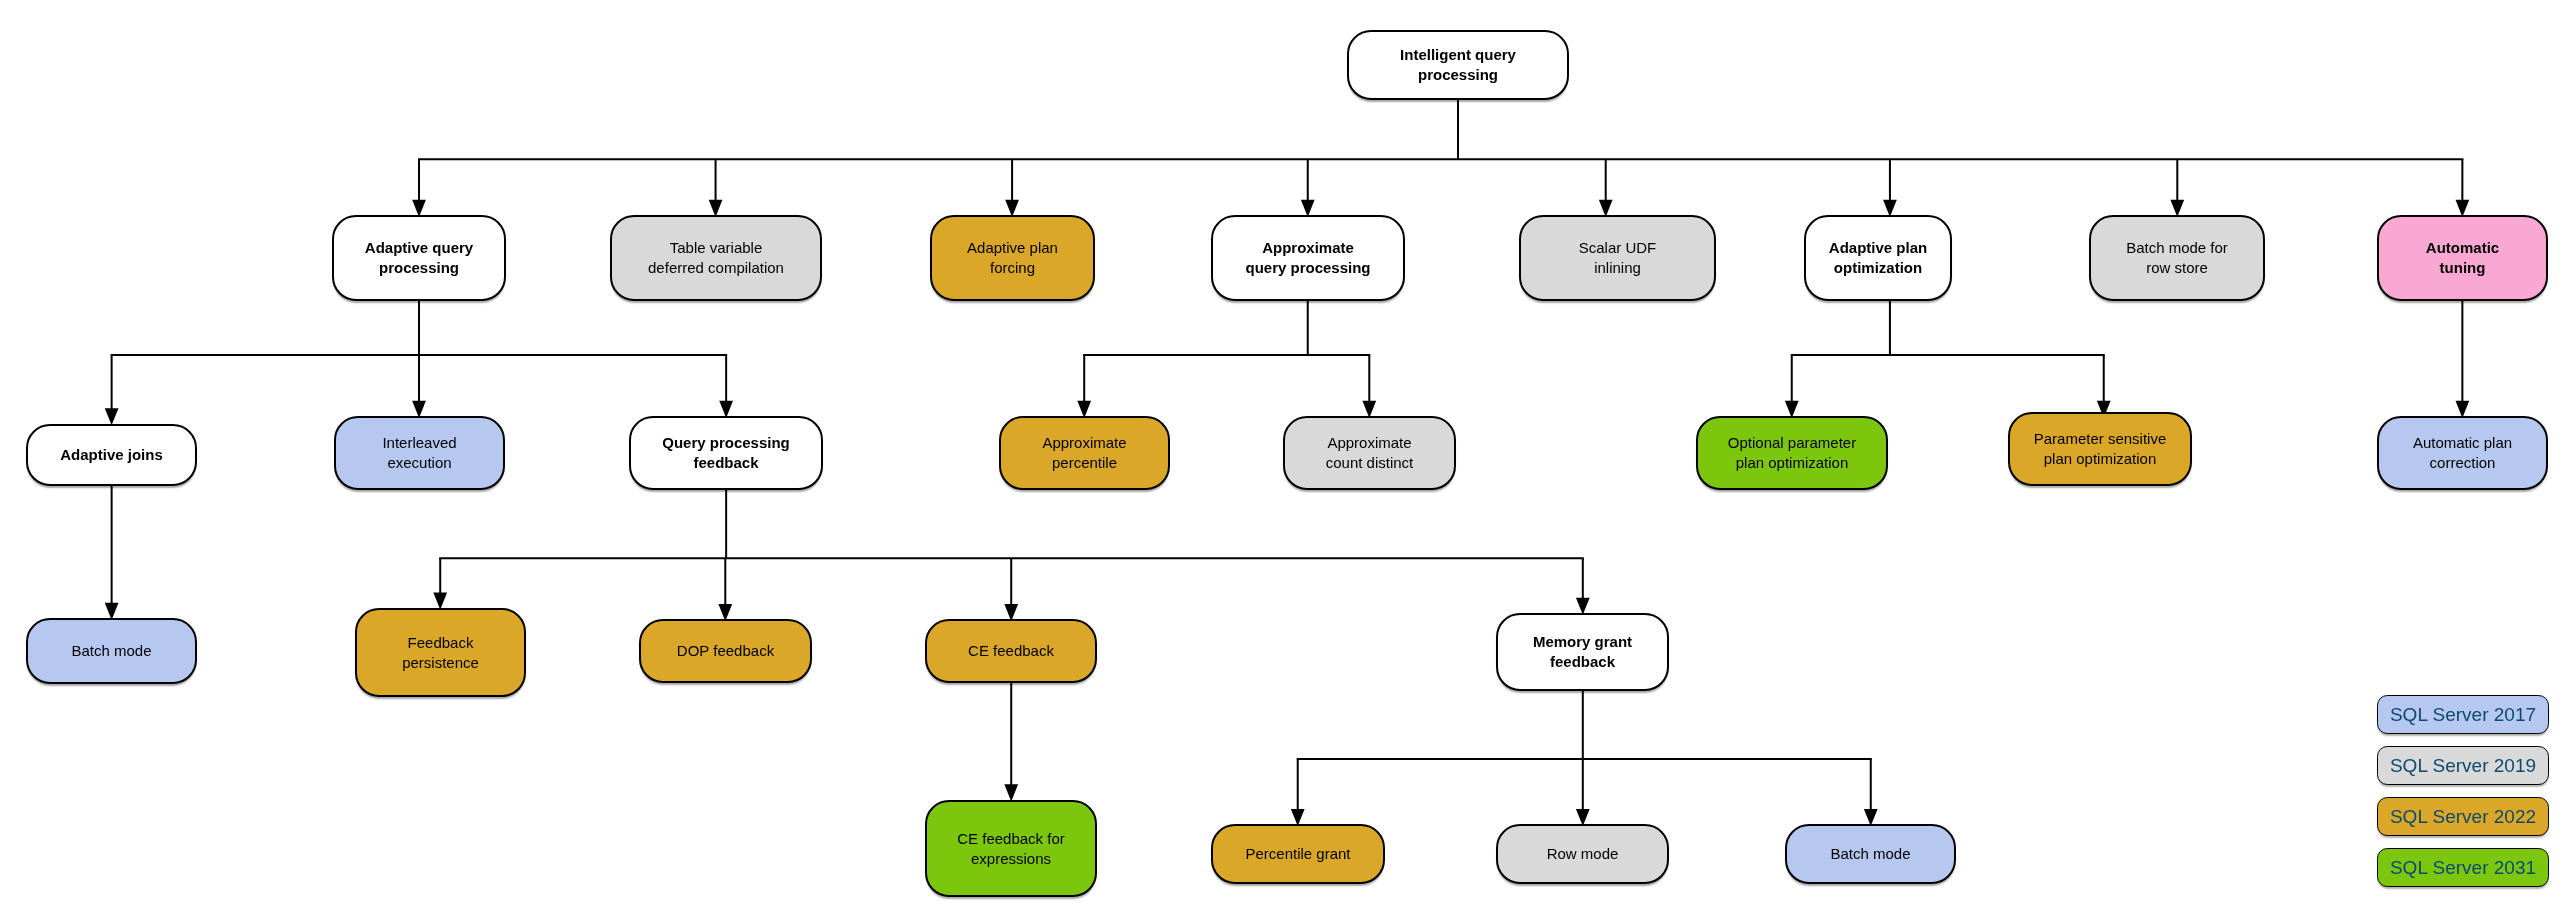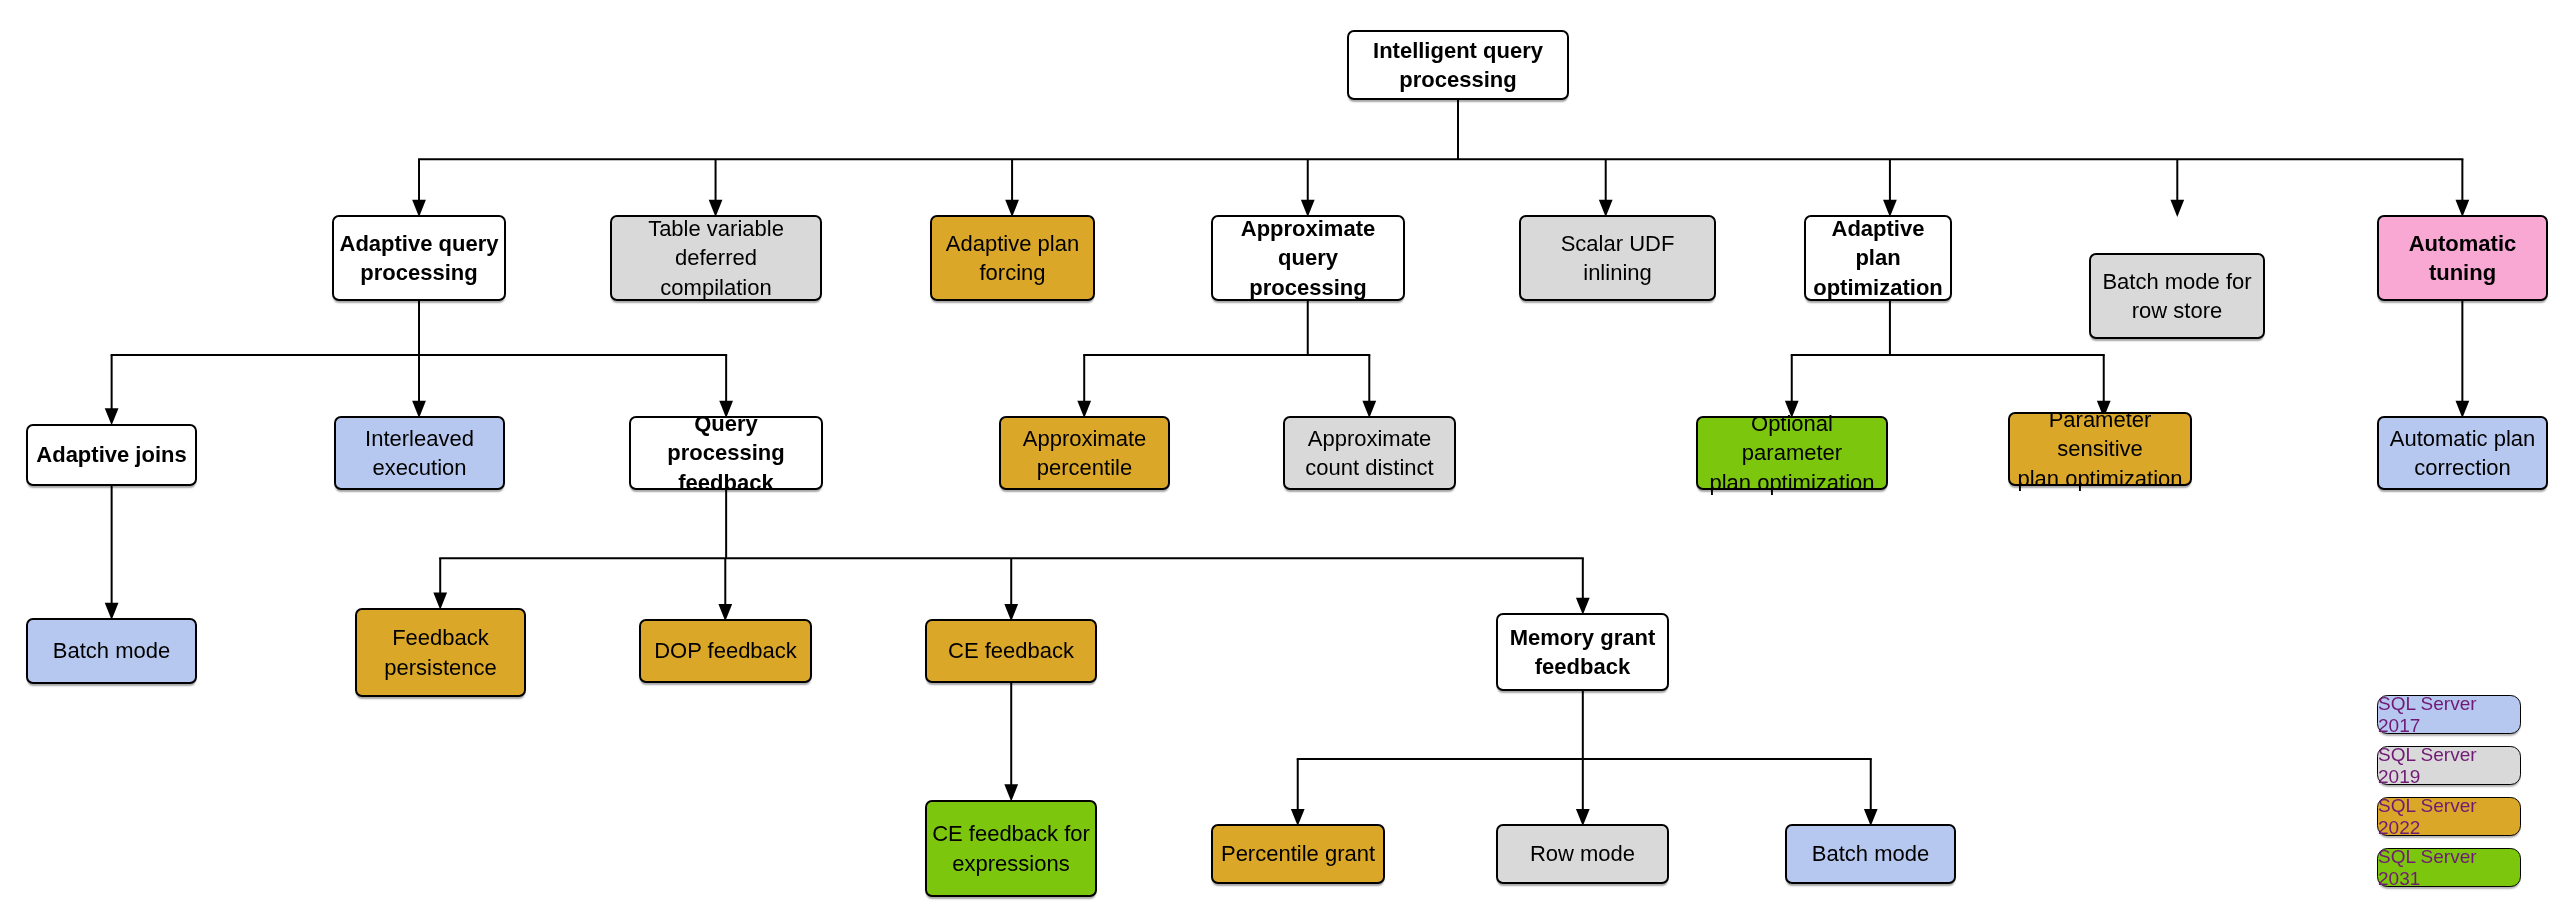--- a/index.html
+++ b/index.html
@@ -20,49 +20,49 @@
   #edges {
     position: absolute;
     left: 0;
     top: 0;
     pointer-events: none;
   }
   .node {
     position: absolute;
     box-sizing: border-box;
     border: 2.3px solid #000000;
-    border-radius: 7px;
+    border-radius: 24px;
     display: flex;
     align-items: center;
     justify-content: center;
     text-align: center;
     color: #000000;
-    font-size: 22px;
+    font-size: 15px;
     line-height: 1.32;
     white-space: pre-line;
     padding: 2.3px 4.6px;
     box-shadow: 0 2.9px 1.7px -1.1px rgba(0,0,0,0.35);
     background: #ffffff;
   }
   .node.category {
     font-weight: bold;
   }
   .legend-pill {
     position: absolute;
     box-sizing: border-box;
     left: 2377px;
-    width: 144px;
+    width: 172px;
     height: 39px;
     border: 1.7px solid #000000;
     border-radius: 10.3px;
     display: flex;
     align-items: center;
     justify-content: center;
     font-size: 19px;
-    color: #701a75;
+    color: #0c4a6e;
     box-shadow: 0 2.3px 1.7px -1.1px rgba(0,0,0,0.3);
   }
 </style>
 </head>
 <body>
 
 <div id="diagram">
   <svg id="edges" width="2576" height="916" viewBox="0 0 4500 1600">
       <g>
         <line x1="2547" y1="173" x2="2547" y2="278" stroke="#000000" stroke-width="3.5"></line>
@@ -153,21 +153,21 @@
       <div class="node" style="left: 610px; top: 215px; width: 212px; height: 86px; background: rgb(217, 217, 217);">Table variable
 deferred compilation</div>
       <div class="node" style="left: 930px; top: 215px; width: 165px; height: 86px; background: rgb(219, 167, 40);">Adaptive plan
 forcing</div>
       <div class="node category" style="left: 1211px; top: 215px; width: 194px; height: 86px; background: rgb(255, 255, 255);">Approximate
 query processing</div>
       <div class="node" style="left: 1519px; top: 215px; width: 197px; height: 86px; background: rgb(217, 217, 217);">Scalar UDF
 inlining</div>
       <div class="node category" style="left: 1804px; top: 215px; width: 148px; height: 86px; background: rgb(255, 255, 255);">Adaptive plan
 optimization</div>
-      <div class="node" style="left: 2089px; top: 215px; width: 176px; height: 86px; background: rgb(217, 217, 217); margin-top: 38px;">Batch mode for
+      <div class="node" style="left: 2089px; top: 215px; width: 176px; height: 86px; background: rgb(217, 217, 217);">Batch mode for
 row store</div>
       <div class="node category" style="left: 2377px; top: 215px; width: 171px; height: 86px; background: #f9a8d4;">Automatic
 tuning</div>
       <div class="node category" style="left: 26px; top: 424px; width: 171px; height: 62px; background: rgb(255, 255, 255);">Adaptive joins</div>
       <div class="node" style="left: 334px; top: 416px; width: 171px; height: 74px; background: rgb(183, 200, 240);">Interleaved
 execution</div>
       <div class="node category" style="left: 629px; top: 416px; width: 194px; height: 74px; background: rgb(255, 255, 255);">Query processing
 feedback</div>
       <div class="node" style="left: 999px; top: 416px; width: 171px; height: 74px; background: rgb(219, 167, 40);">Approximate
 percentile</div>

